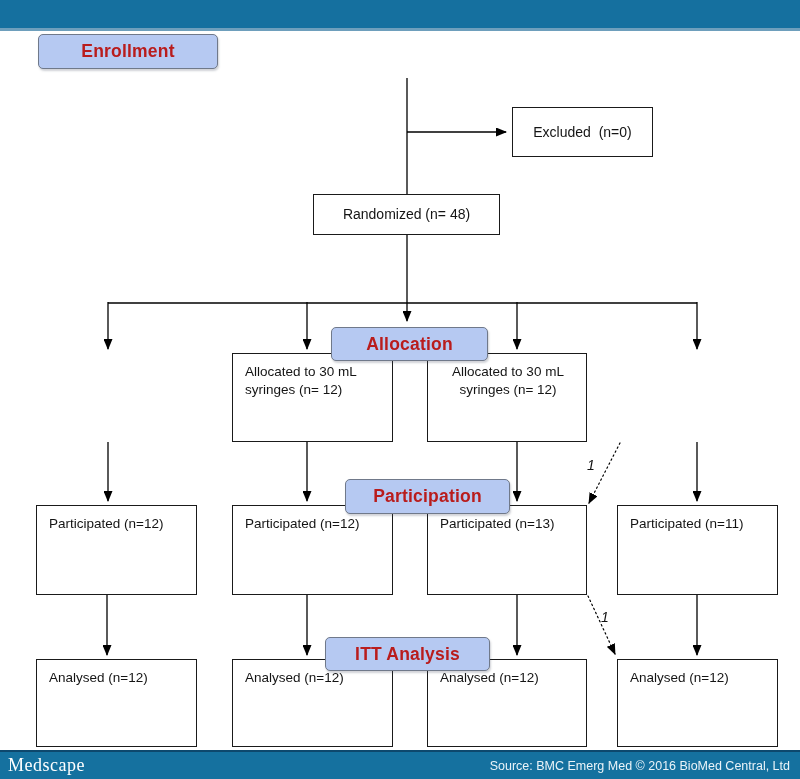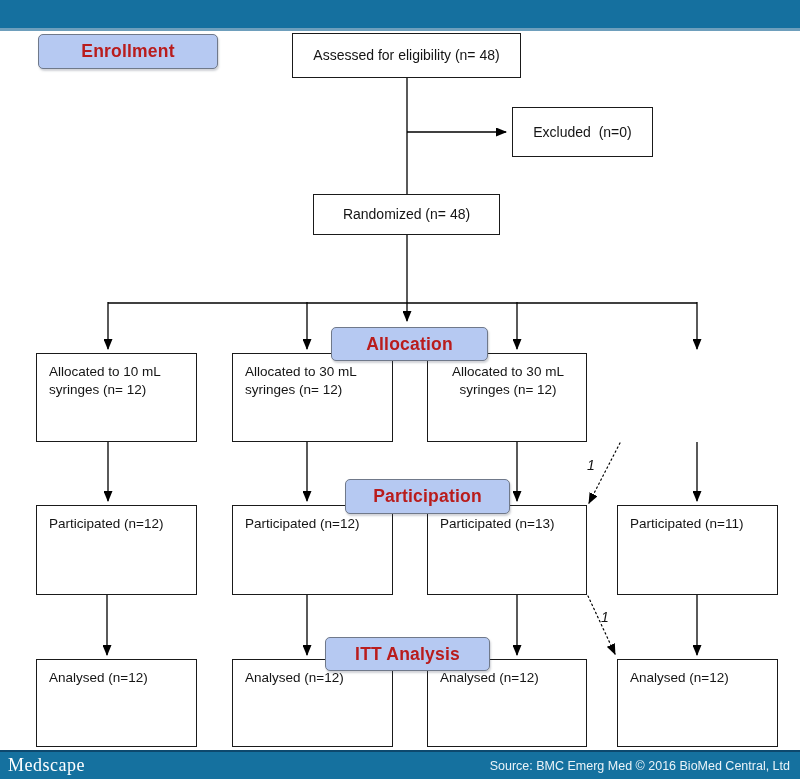--- a/index.html
+++ b/index.html
@@ -84,25 +84,23 @@
       <line x1="620" y1="443" x2="589" y2="503" marker-end="url(#arrow)"></line>
       <line x1="588" y1="596" x2="615" y2="654" marker-end="url(#arrow)"></line>
     </g>
   </svg>
 
   <div class="stage" style="left:38px;top:34px;width:180px;height:35px;">Enrollment</div>
   <div class="stage" style="left:331px;top:327px;width:157px;height:34px;">Allocation</div>
   <div class="stage" style="left:325px;top:479px;width:165px;height:35px;margin-left:20px;">Participation</div>
   <div class="stage" style="left:325px;top:637px;width:165px;height:34px;">ITT Analysis</div>
 
-  <div class="fbox center" style="left:292px;top:33px;width:229px;height:45px;">Assessed for eligibility (n= 48)</div>
   <div class="fbox center" style="left:512px;top:107px;width:141px;height:50px;">Excluded&nbsp; (n=0)</div>
   <div class="fbox center" style="left:313px;top:194px;width:187px;height:41px;">Randomized (n= 48)</div>
 
-  <div class="fbox topleft" style="left:36px;top:353px;width:161px;height:89px;">Allocated to 10 mL syringes (n= 12)</div>
   <div class="fbox topleft" style="left:232px;top:353px;width:161px;height:89px;">Allocated to 30 mL syringes (n= 12)</div>
   <div class="fbox topleft" style="left:427px;top:353px;width:160px;height:89px;text-align:center;">Allocated to 30 mL syringes (n= 12)</div>
 
   <div class="fbox topleft" style="left:36px;top:505px;width:161px;height:90px;">Participated (n=12)</div>
   <div class="fbox topleft" style="left:232px;top:505px;width:161px;height:90px;">Participated (n=12)</div>
   <div class="fbox topleft" style="left:427px;top:505px;width:160px;height:90px;">Participated (n=13)</div>
   <div class="fbox topleft" style="left:617px;top:505px;width:161px;height:90px;">Participated (n=11)</div>
 
   <div class="fbox topleft" style="left:36px;top:659px;width:161px;height:88px;">Analysed (n=12)</div>
   <div class="fbox topleft" style="left:232px;top:659px;width:161px;height:88px;">Analysed (n=12)</div>

